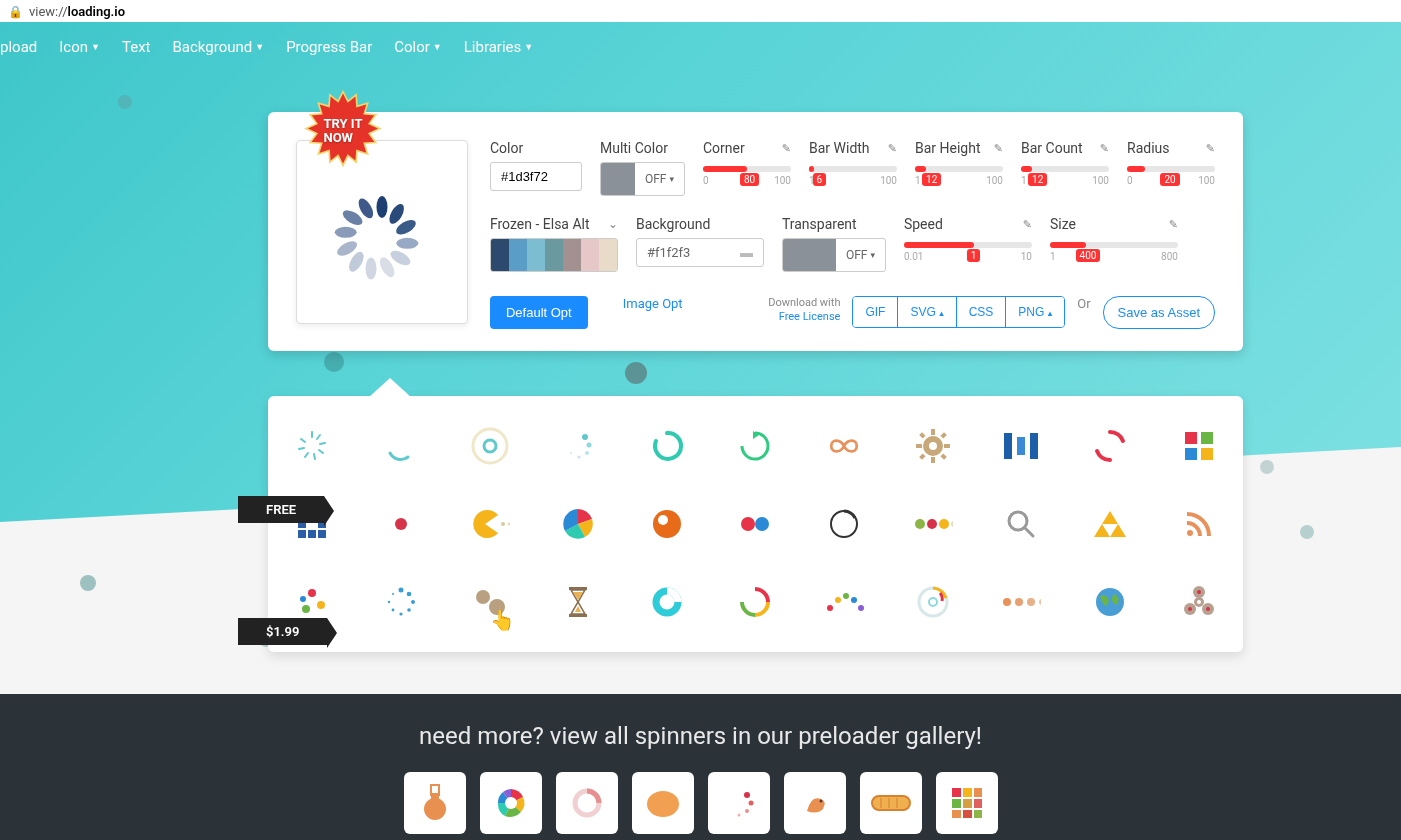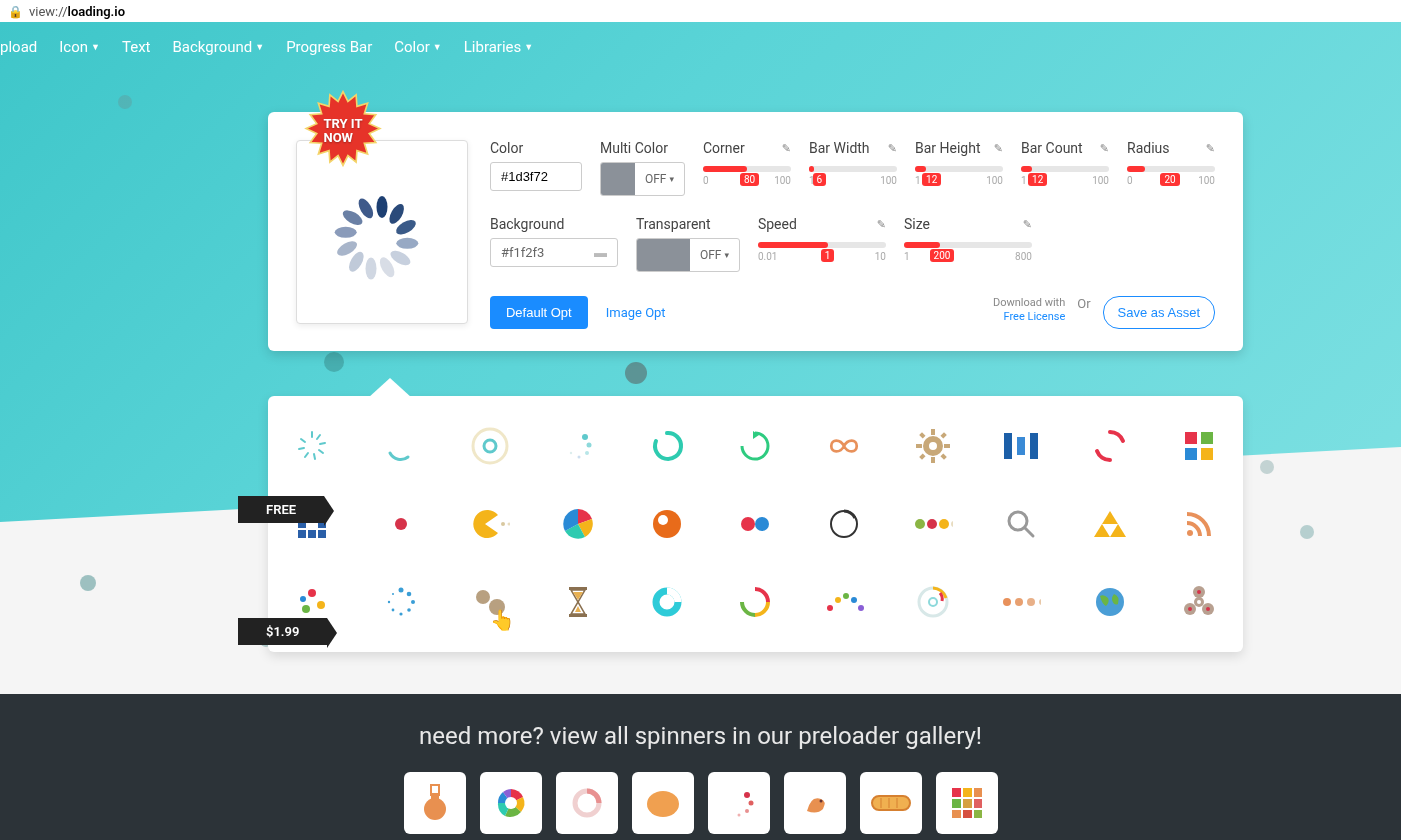--- a/index.html
+++ b/index.html
@@ -228,20 +228,35 @@
             </div>
           <div class="slider-vals">
               <span>0</span>
               <span class="slider-cur" style="left:38%">20</span>
               <span>100</span>
             </div>
         </div>
       </div>
     </div>
     <div class="row">
+      <div class="ctrl" style="width:128px">
+        <span class="ctrl-label">
+            <span>Frozen - Elsa Alt</span>
+            <span class="chev-icon">⌄</span>
+          </span>
+        <div class="palette">
+          <div class="palette-c" style="background:#2c4a6e"></div>
+          <div class="palette-c" style="background:#5a9ec7"></div>
+          <div class="palette-c" style="background:#7dbdd1"></div>
+          <div class="palette-c" style="background:#6a9a9f"></div>
+          <div class="palette-c" style="background:#a39090"></div>
+          <div class="palette-c" style="background:#e6c8c8"></div>
+          <div class="palette-c" style="background:#e8dbc8"></div>
+        </div>
+      </div>
       <div class="ctrl">
         <span class="ctrl-label">Background</span>
         <div class="bg-input">
             <span>#f1f2f3</span>
             <span style="color:#bbb">▬</span>
           </div>
       </div>
       <div class="ctrl">
         <span class="ctrl-label">Transparent</span>
         <div class="toggle transp-toggle">
@@ -272,34 +287,40 @@
         <span class="ctrl-label">
             <span>Size</span>
             <span class="edit-icon">✎</span>
           </span>
         <div class="slider" style="width:128px">
           <div class="slider-track">
               <div class="slider-fill" style="width:28%"></div>
             </div>
           <div class="slider-vals">
               <span>1</span>
-              <span class="slider-cur" style="left:20%">200</span>
+              <span class="slider-cur" style="left:20%">400</span>
               <span>800</span>
             </div>
         </div>
       </div>
     </div>
     <div class="action-row">
-      <div style="display:flex;gap:18px;align-items:center">
+      <div style="display:flex;gap:35px;">
         <button class="btn-primary">Default Opt</button>
         <span class="link-btn">Image Opt</span>
       </div>
       <div class="dl-group">
         <div class="dl-text">
           <span>Download with</span><br><a>Free License</a>
+        </div>
+        <div class="btn-group">
+          <button>GIF</button>
+          <button><span>SVG</span> <span class="caret">▴</span></button>
+          <button>CSS</button>
+          <button><span>PNG</span> <span class="caret">▴</span></button>
         </div>
         <span class="or-text">Or</span>
         <button class="btn-outline">Save as Asset</button>
       </div>
     </div>
   </div>
 </div>
 
 <div class="gallery-panel">
   <div class="price-tag tag-free">FREE</div>

